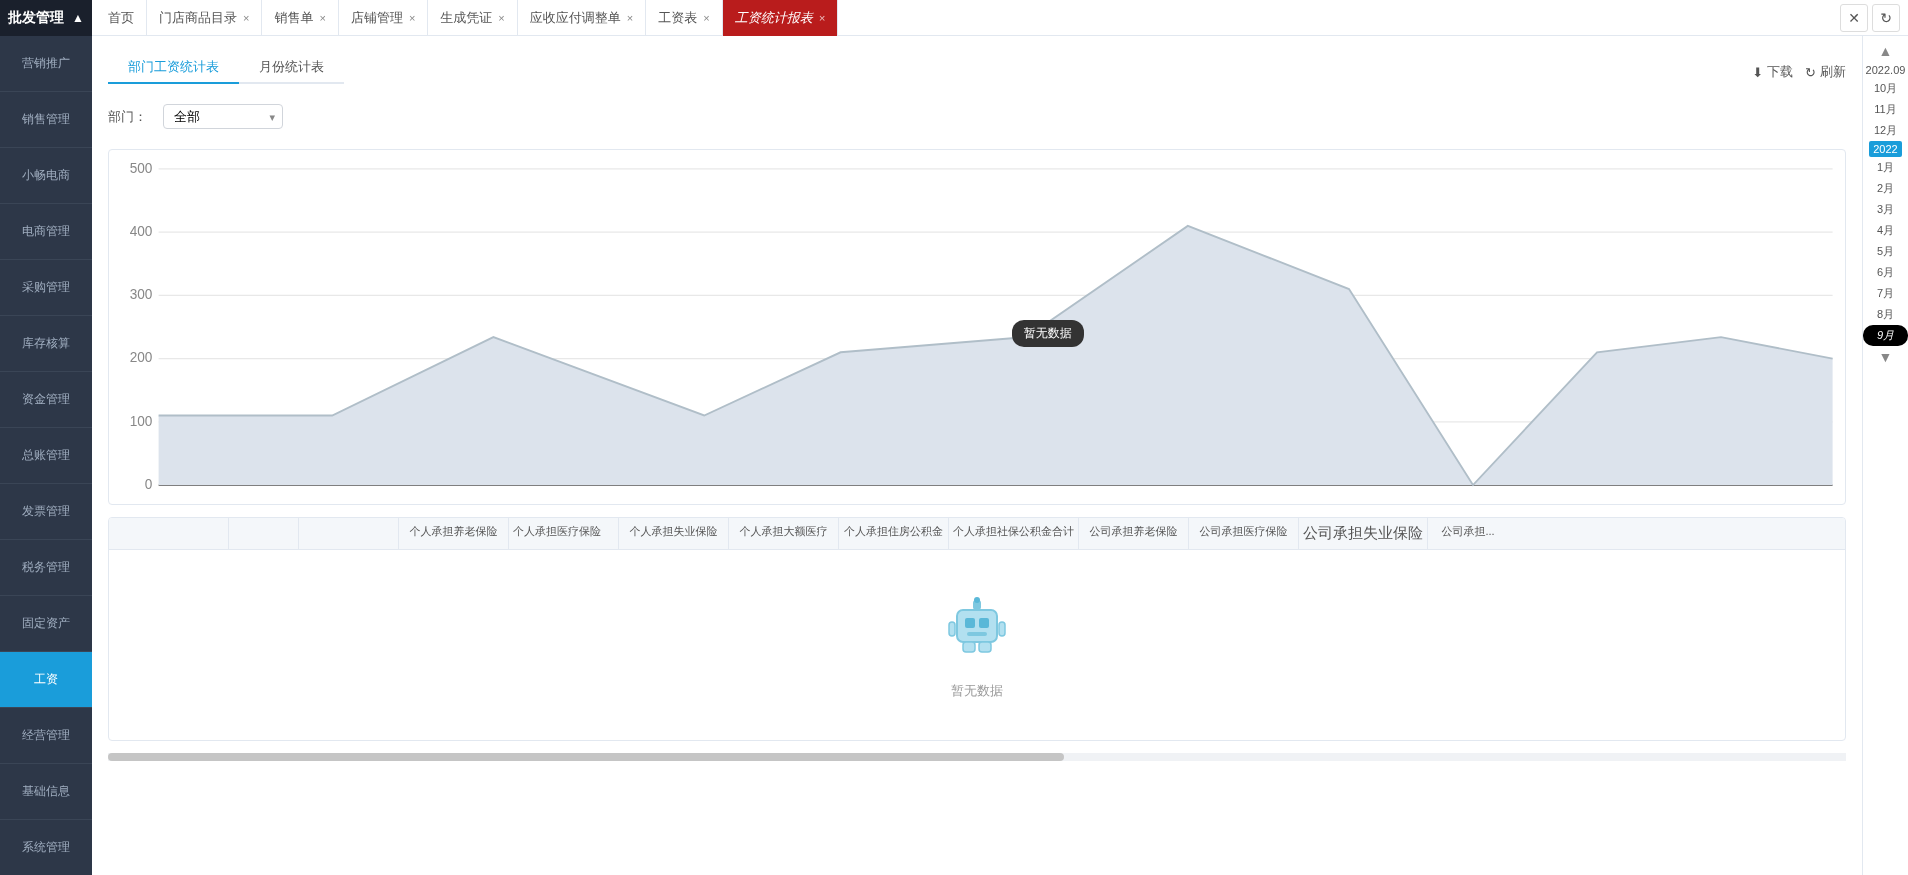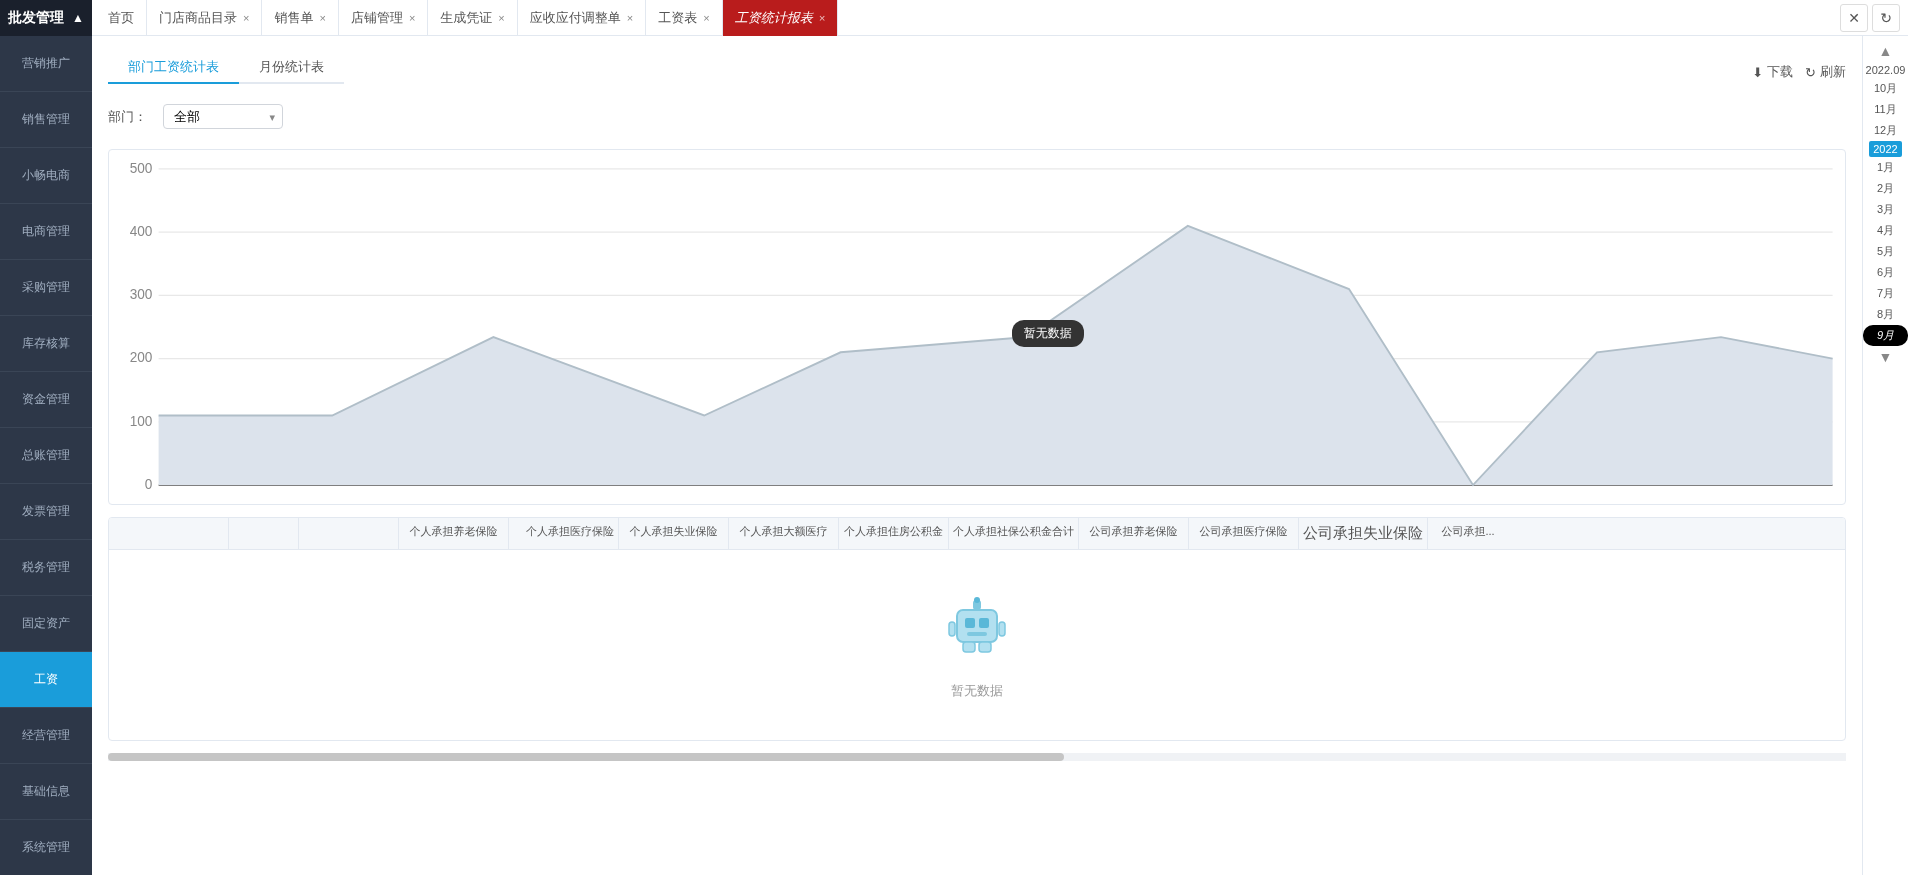--- a/index.html
+++ b/index.html
@@ -453,21 +453,21 @@
       <div class="table-section">
 
 
         <div style="display:flex; background:#f4f7fa; border-bottom:1px solid #e2e8f0; overflow-x:auto;">
           <div style="min-width:120px;padding:6px 4px;text-align:center;font-size:12px;color:#555;border-right:1px solid #e2e8f0;"></div>
           <div style="min-width:70px;padding:6px 4px;text-align:center;font-size:12px;color:#555;border-right:1px solid #e2e8f0;"></div>
           <div style="min-width:100px;padding:6px 4px;text-align:center;font-size:12px;color:#555;border-right:1px solid #e2e8f0;"></div>
           <div style="min-width:110px;padding:6px 4px;text-align:center;font-size:11px;color:#555;border-right:1px solid #e2e8f0;">
             <span>个人承担养老保险</span>
           </div>
-          <div style="min-width:110px;padding:6px 4px;text-align:right;font-size:11px;color:#555;border-right:1px solid #e2e8f0;">
+          <div style="min-width:110px;padding:6px 4px;text-align:left;font-size:11px;color:#555;border-right:1px solid #e2e8f0;">
             <span>个人承担医疗保险</span>
           </div>
           <div style="min-width:110px;padding:6px 4px;text-align:center;font-size:11px;color:#555;border-right:1px solid #e2e8f0;">
             <span>个人承担失业保险</span>
           </div>
           <div style="min-width:110px;padding:6px 4px;text-align:center;font-size:11px;color:#555;border-right:1px solid #e2e8f0;">
             <span>个人承担大额医疗</span>
           </div>
           <div style="min-width:110px;padding:6px 4px;text-align:center;font-size:11px;color:#555;border-right:1px solid #e2e8f0;">
             <span>个人承担住房公积金</span>

